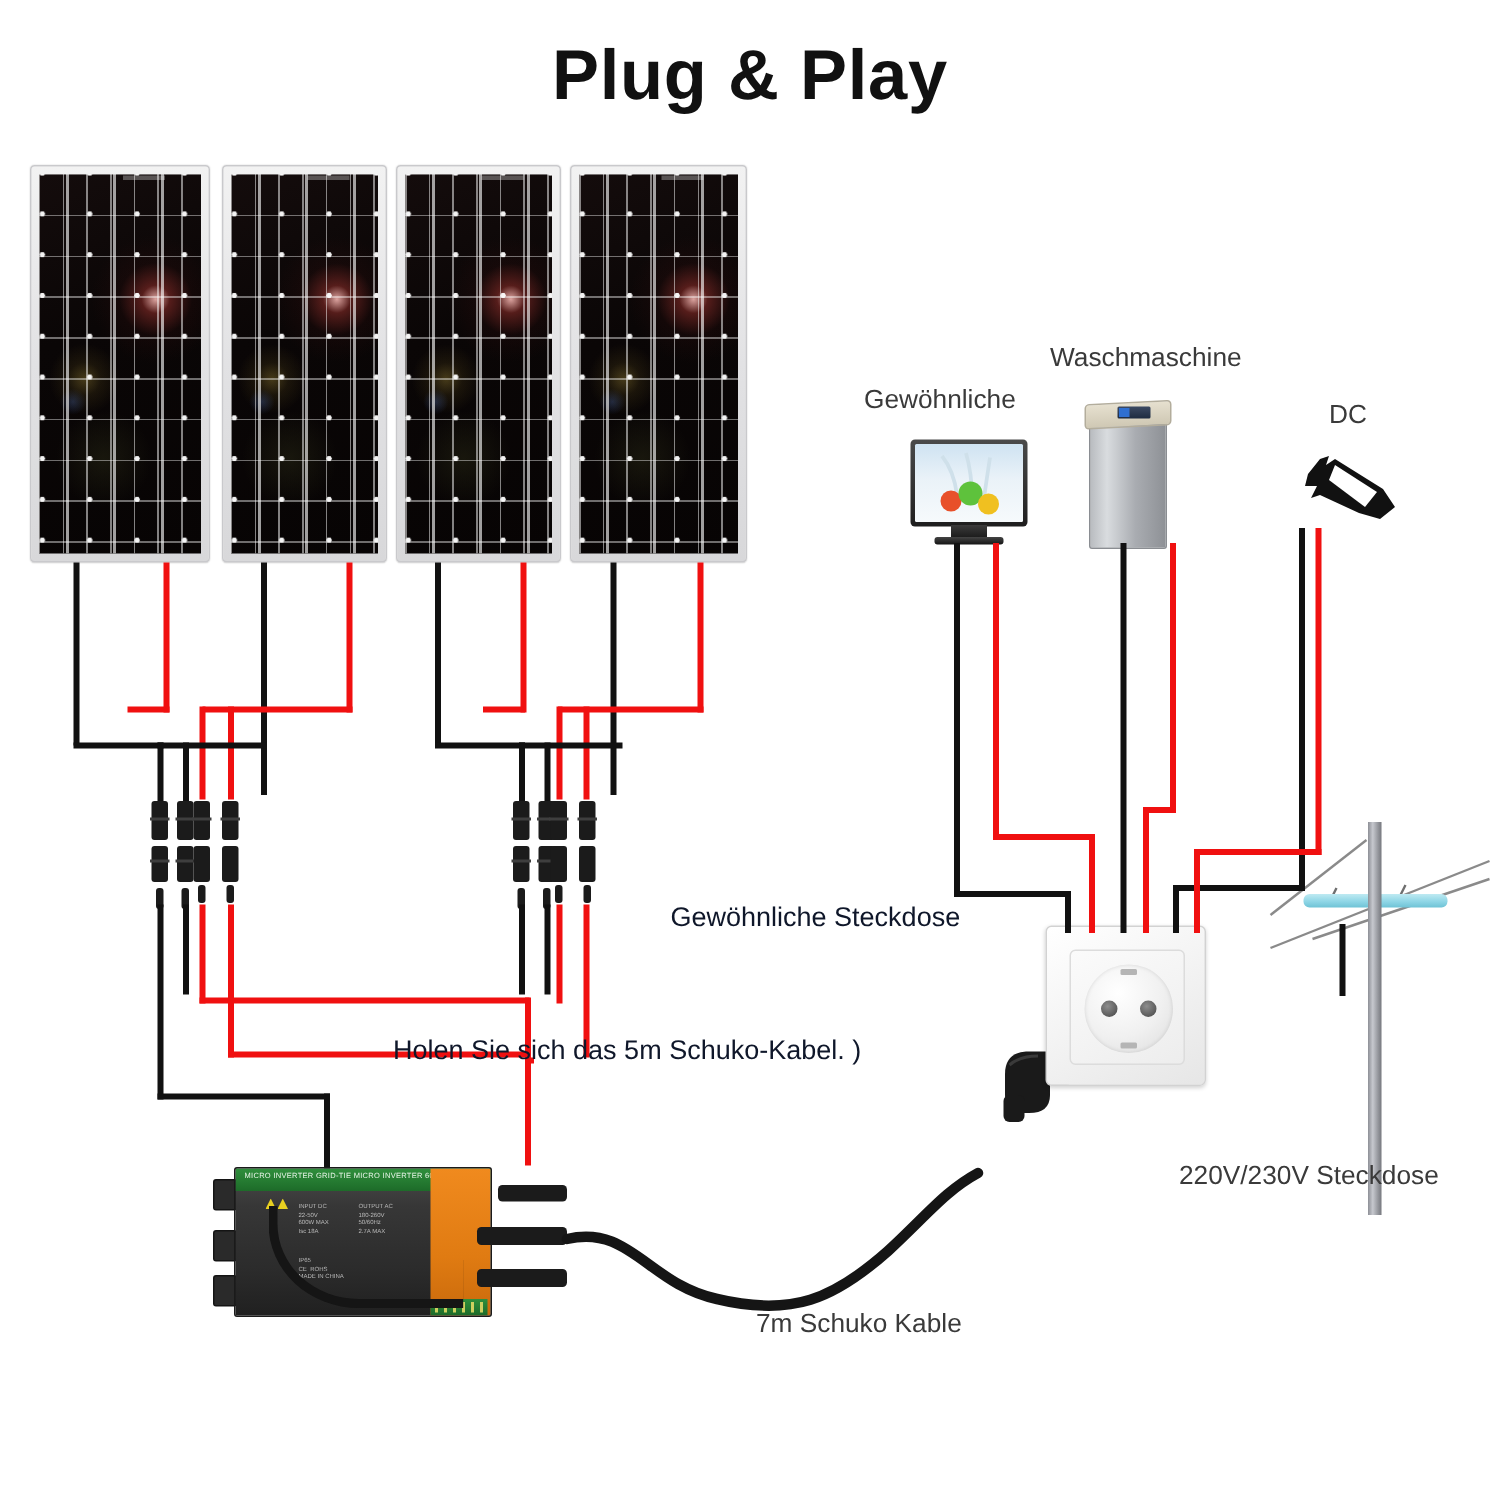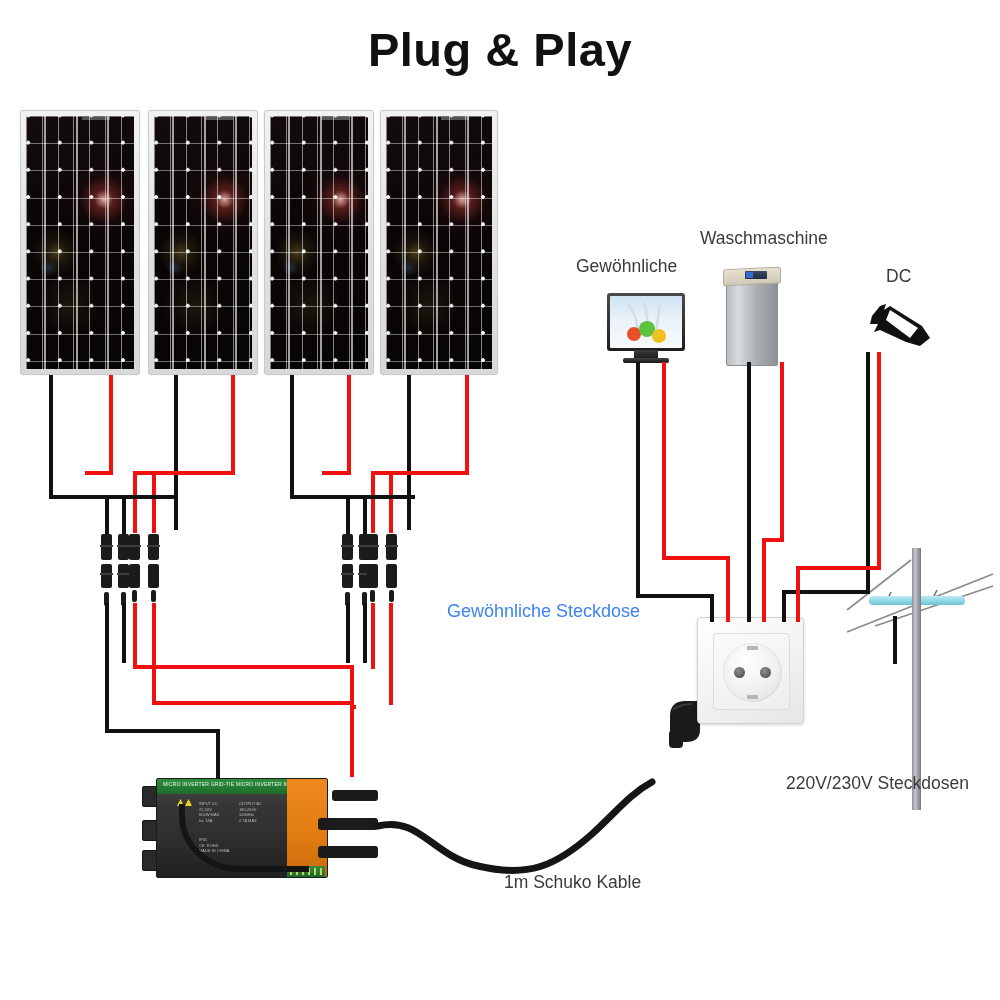--- a/index.html
+++ b/index.html
@@ -19,21 +19,21 @@
     letter-spacing:0.5px;
   }
 
   
   .lbl {
     position:absolute;
     font-size:17.5px; color:#3a3a3a; white-space:nowrap;
     font-family:"Liberation Sans", sans-serif;
   }
   .note {
-    position:absolute; font-size:18px; color:#3b82f6; white-space:nowrap;
+    position:absolute; font-size:18px; color:#0f172a; white-space:nowrap;
     font-weight:500;
   }
 
   
   .panel {
     position:absolute;
     background:linear-gradient(180deg,#f2f2f2 0%,#e2e2e4 50%,#d8d8da 100%);
     border:1px solid #c9c9cc;
     border-radius:3px;
     padding:5px 5px 5px 5px;
@@ -500,17 +500,18 @@
 
   <div class="w wb" style="left:893px; top:616px; width:4px; height:48px;"></div>
 
   <div class="w wr" style="left:350px; top:705px; width:6px; height:4px;"></div>
 
   <div class="lbl" style="left:576px; top:256px;">Gewöhnliche</div>
   <div class="lbl" style="left:700px; top:228px;">Waschmaschine</div>
   <div class="lbl" style="left:886px; top:266px;">DC</div>
 
   <div class="note" style="left:447px; top:601px;">Gewöhnliche Steckdose</div>
-
-  <div class="lbl" style="left:786px; top:773px;">220V/230V Steckdosen</div>
-  <div class="lbl" style="left:504px; top:872px;">1m Schuko Kable</div>
+  <div class="note" style="left:262px; top:690px;">Holen Sie sich das 5m Schuko-Kabel. )</div>
+
+  <div class="lbl" style="left:786px; top:773px;">220V/230V Steckdose</div>
+  <div class="lbl" style="left:504px; top:872px;">7m Schuko Kable</div>
 
 </div>
 
 </body></html>

